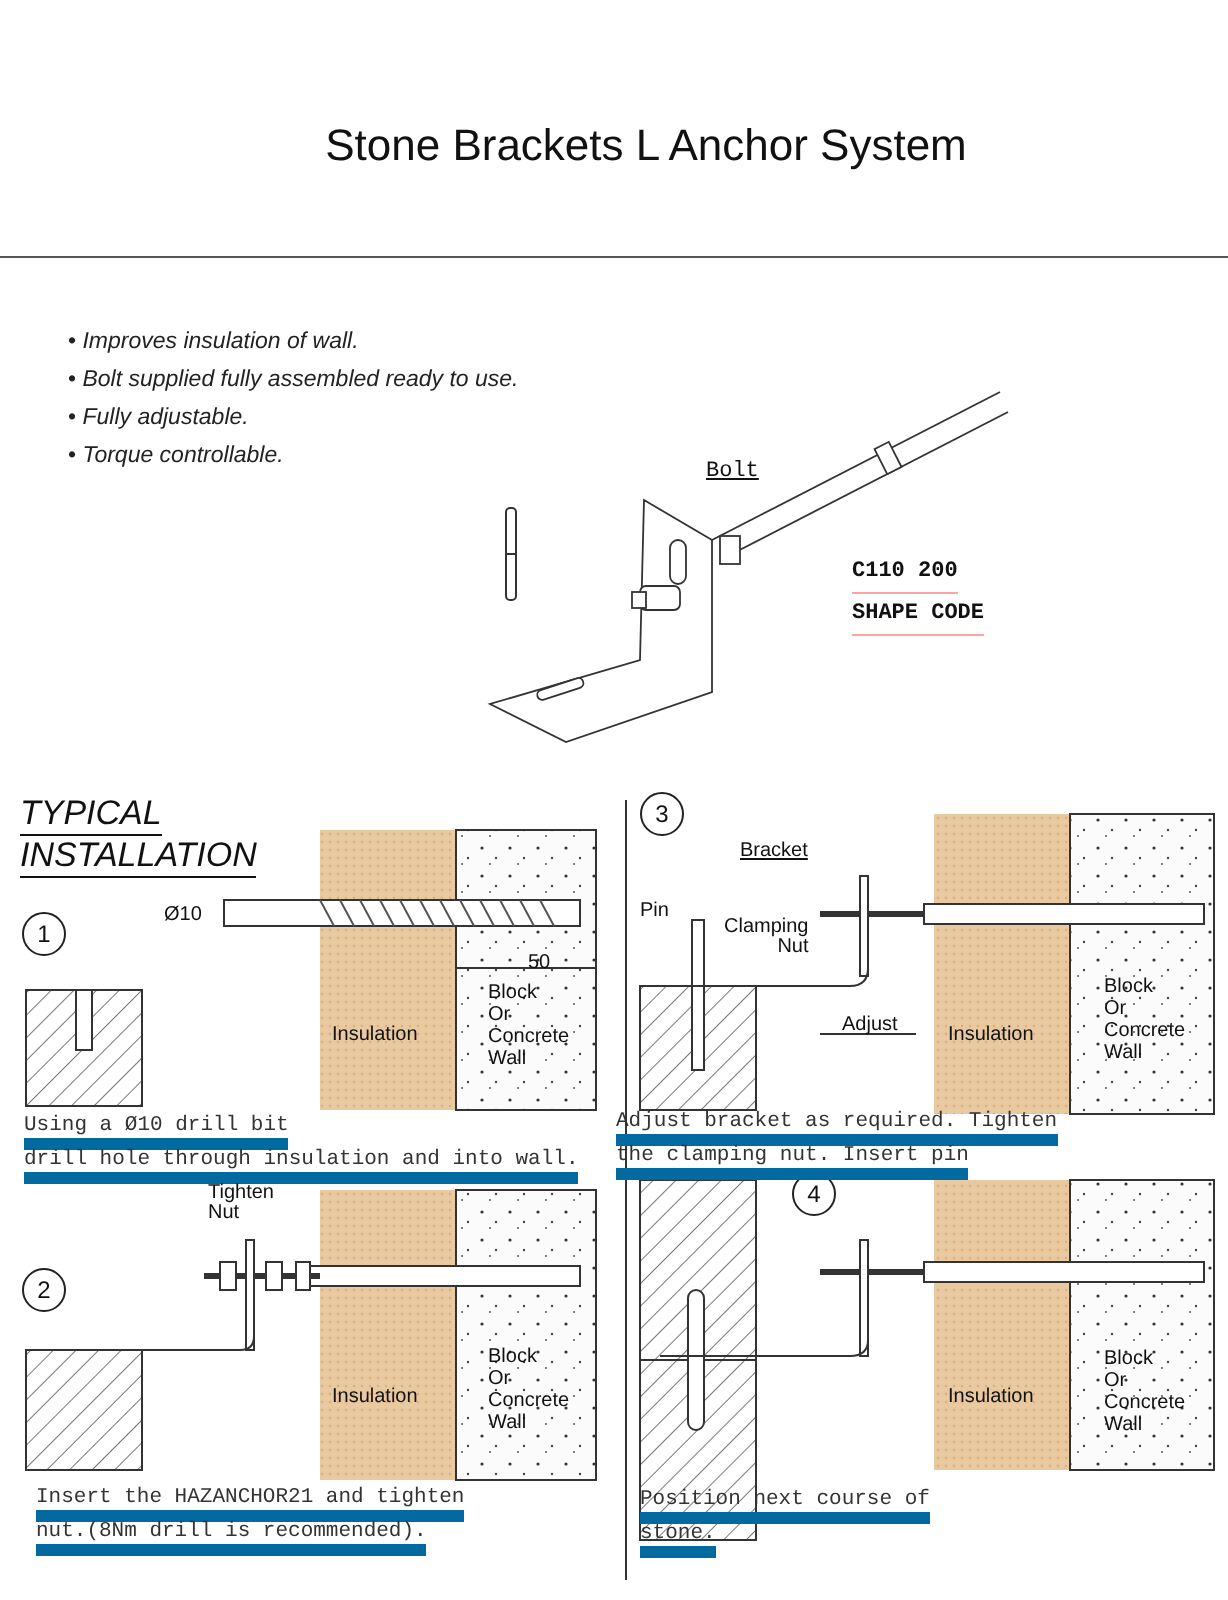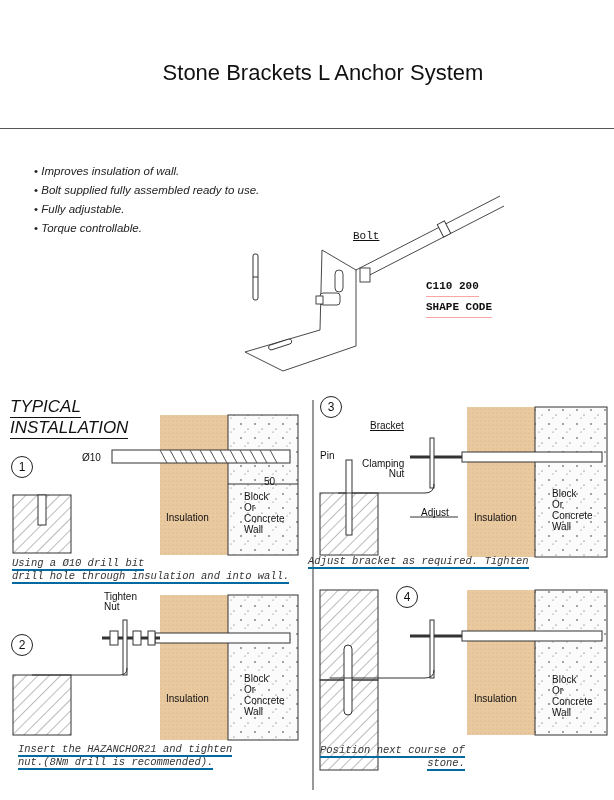--- a/index.html
+++ b/index.html
@@ -4,21 +4,21 @@
 <style>
   html, body { margin:0; padding:0; background:#fff; }
   body { width:614px; height:800px; position:relative; overflow:hidden; font-family:"Liberation Sans", sans-serif; color:#111; }
   .title { position:absolute; left:16px; width:614px; top:60px; text-align:center; font-size:22px; }
   .hr { position:absolute; left:0; top:128px; width:614px; height:1px; background:#555; }
   .bullets { position:absolute; left:34px; top:162px; font-size:11.5px; font-style:italic; line-height:19px; color:#222; }
   .bullets div::before { content:"• "; font-style:normal; }
   .mono { font-family:"Liberation Mono", monospace; }
   .lbl { position:absolute; font-size:10px; }
   .cap { position:absolute; font-family:"Liberation Mono", monospace; font-size:10.5px; line-height:11px; color:#333; }
-  .cap span { display:inline-block; border-bottom:2px solid #0369a1;font-style:italic; }
+  .cap span { display:inline-block; border-bottom:6px solid #0369a1; }
   .typ { position:absolute; left:10px; top:397px; font-style:italic; font-size:17px; line-height:20px; }
   .typ span { display:block; border-bottom:1.5px solid #111; width:max-content; }
   svg { position:absolute; left:0; top:0; }
   .circ { position:absolute; width:20px; height:20px; border:1px solid #222; border-radius:50%; text-align:center; line-height:20px; font-size:12px; background:#fff; }
   .codes { position:absolute; left:426px; top:276px; font-family:"Liberation Mono", monospace; font-weight:bold; font-size:11px; line-height:20px; }
   .codes span { display:block; border-bottom:1px solid #fca5a5; width:max-content; }
 </style>
 </head>
 <body>
 
@@ -168,25 +168,25 @@
 </div>
 <div class="lbl" style="left:421px;top:507px;">Adjust</div>
 <div class="lbl" style="left:474px;top:512px;">Insulation</div>
 <div class="lbl" style="left:552px;top:488px;line-height:11px;">
   <div>Block</div>
     <div>Or</div>
     <div>Concrete</div>
     <div>Wall</div>
 </div>
 <div class="cap" style="left:308px;top:556px;">
-  <span>Adjust bracket as required. Tighten</span><br>
+  <span>Adjust bracket as required. Tighten</span><br><span>the clamping nut. Insert pin</span>
 </div>
 
 <div class="lbl" style="left:474px;top:693px;">Insulation</div>
 <div class="lbl" style="left:552px;top:674px;line-height:11px;">
   <div>Block</div>
     <div>Or</div>
     <div>Concrete</div>
     <div>Wall</div>
 </div>
-<div class="cap" style="left:320px;top:745px;text-align:right;">
+<div class="cap" style="left:320px;top:745px;">
   <span>Position next course of</span><br><span>stone.</span>
 </div>
 
 </body></html>

